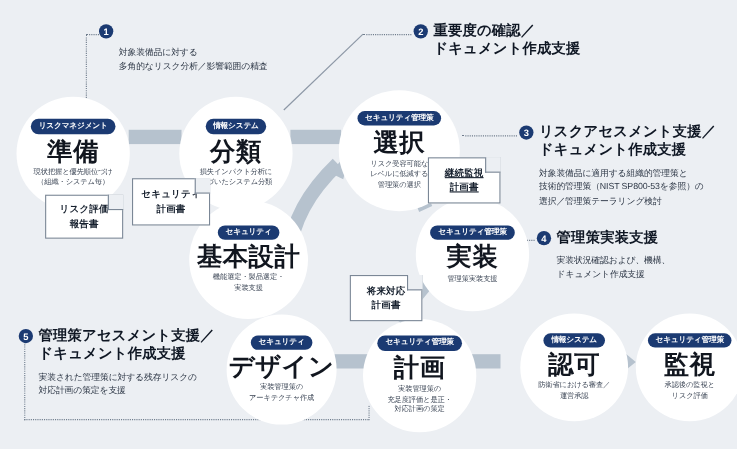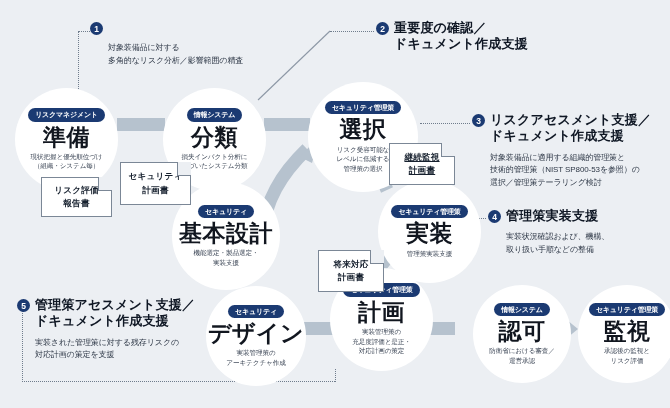--- a/index.html
+++ b/index.html
@@ -217,21 +217,21 @@
 実装支援</span>
   </div>
 
   <div class="node" style="left:206px; top:286px; width:100px; height:100px;">
     <span class="badge">セキュリティ</span>
     <span class="ntitle">デザイン</span>
     <span class="ndesc">実装管理策の
 アーキテクチャ作成</span>
   </div>
 
-  <div class="node" style="left:330px; top:268px; width:103px; height:103px;">
+  <div class="node" style="left:330px; top:290px; width:103px; height:103px;">
     <span class="badge">セキュリティ管理策</span>
     <span class="ntitle">計画</span>
     <span class="ndesc">実装管理策の
 充足度評価と是正・
 対応計画の策定</span>
   </div>
 
   <div class="node" style="left:473px; top:285px; width:98px; height:98px;">
     <span class="badge">情報システム</span>
     <span class="ntitle">認可</span>
@@ -298,21 +298,21 @@
 技術的管理策（NIST SP800-53を参照）の
 選択／管理策テーラリング検討</div>
   </div>
 
   <div class="callout" style="left:488px; top:208px; width:180px;">
     <div class="co-head">
       <span class="num">4</span>
       <span class="co-title">管理策実装支援</span>
     </div>
     <div class="co-body co-indent">実装状況確認および、機構、
-取り扱い手順などの整備</div>
+ドキュメント作成支援</div>
   </div>
 
   <div class="callout" style="left:17px; top:297px; width:205px;">
     <div class="co-head">
       <span class="num">5</span>
       <span class="co-title">管理策アセスメント支援／
 ドキュメント作成支援</span>
     </div>
     <div class="co-body co-indent">実装された管理策に対する残存リスクの
 対応計画の策定を支援</div>

